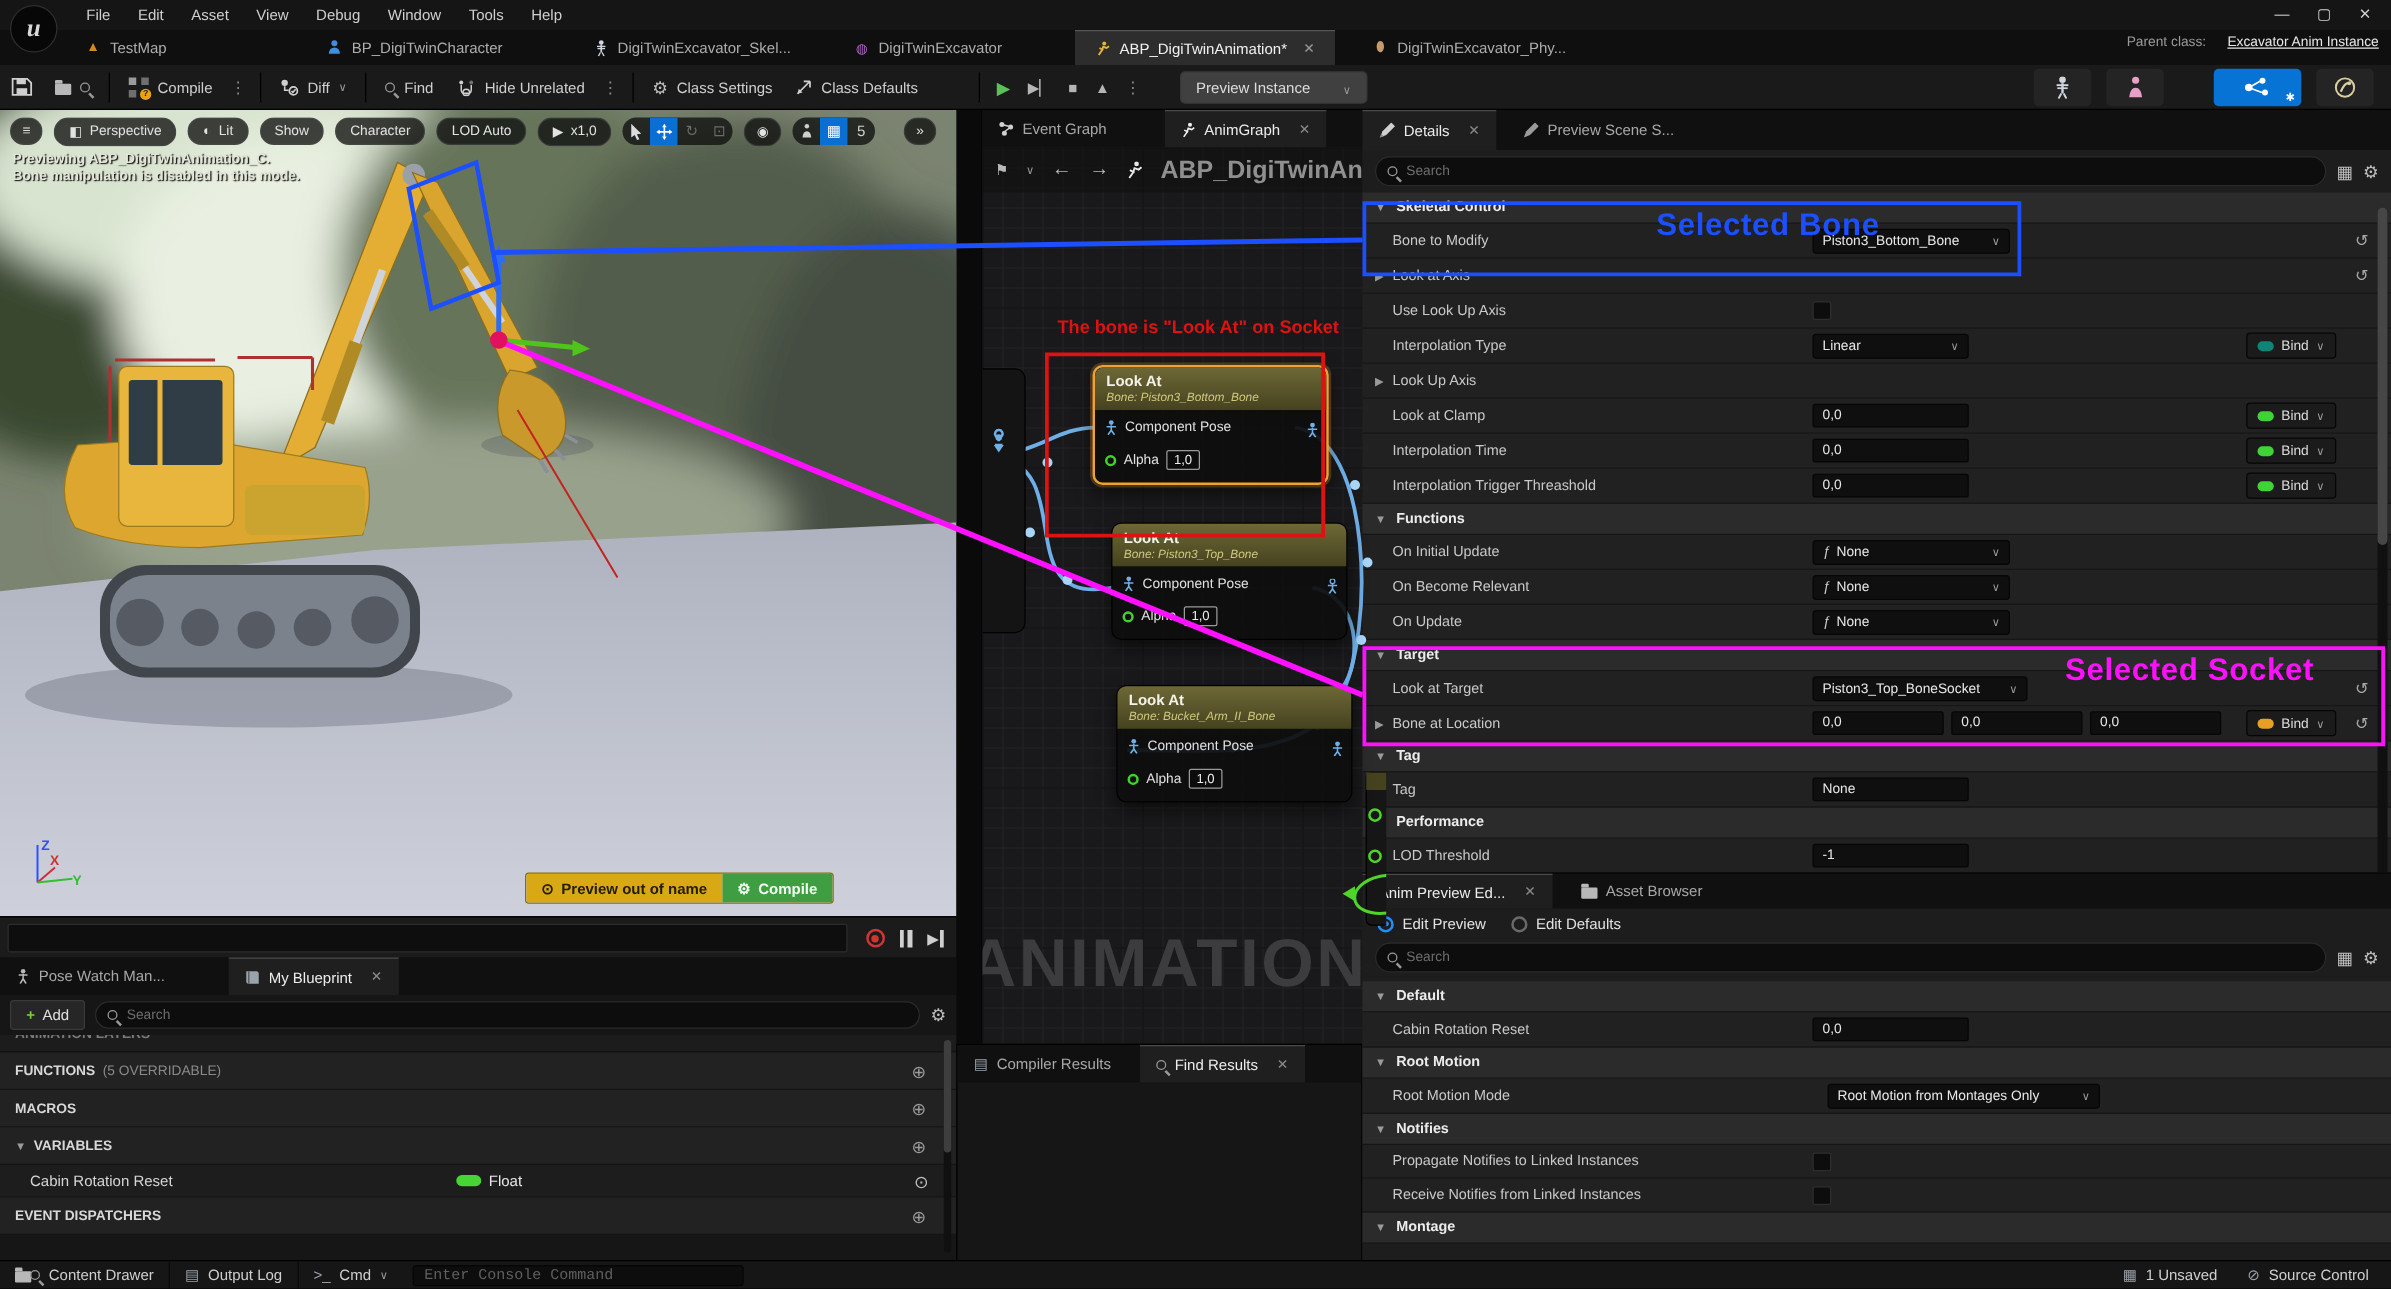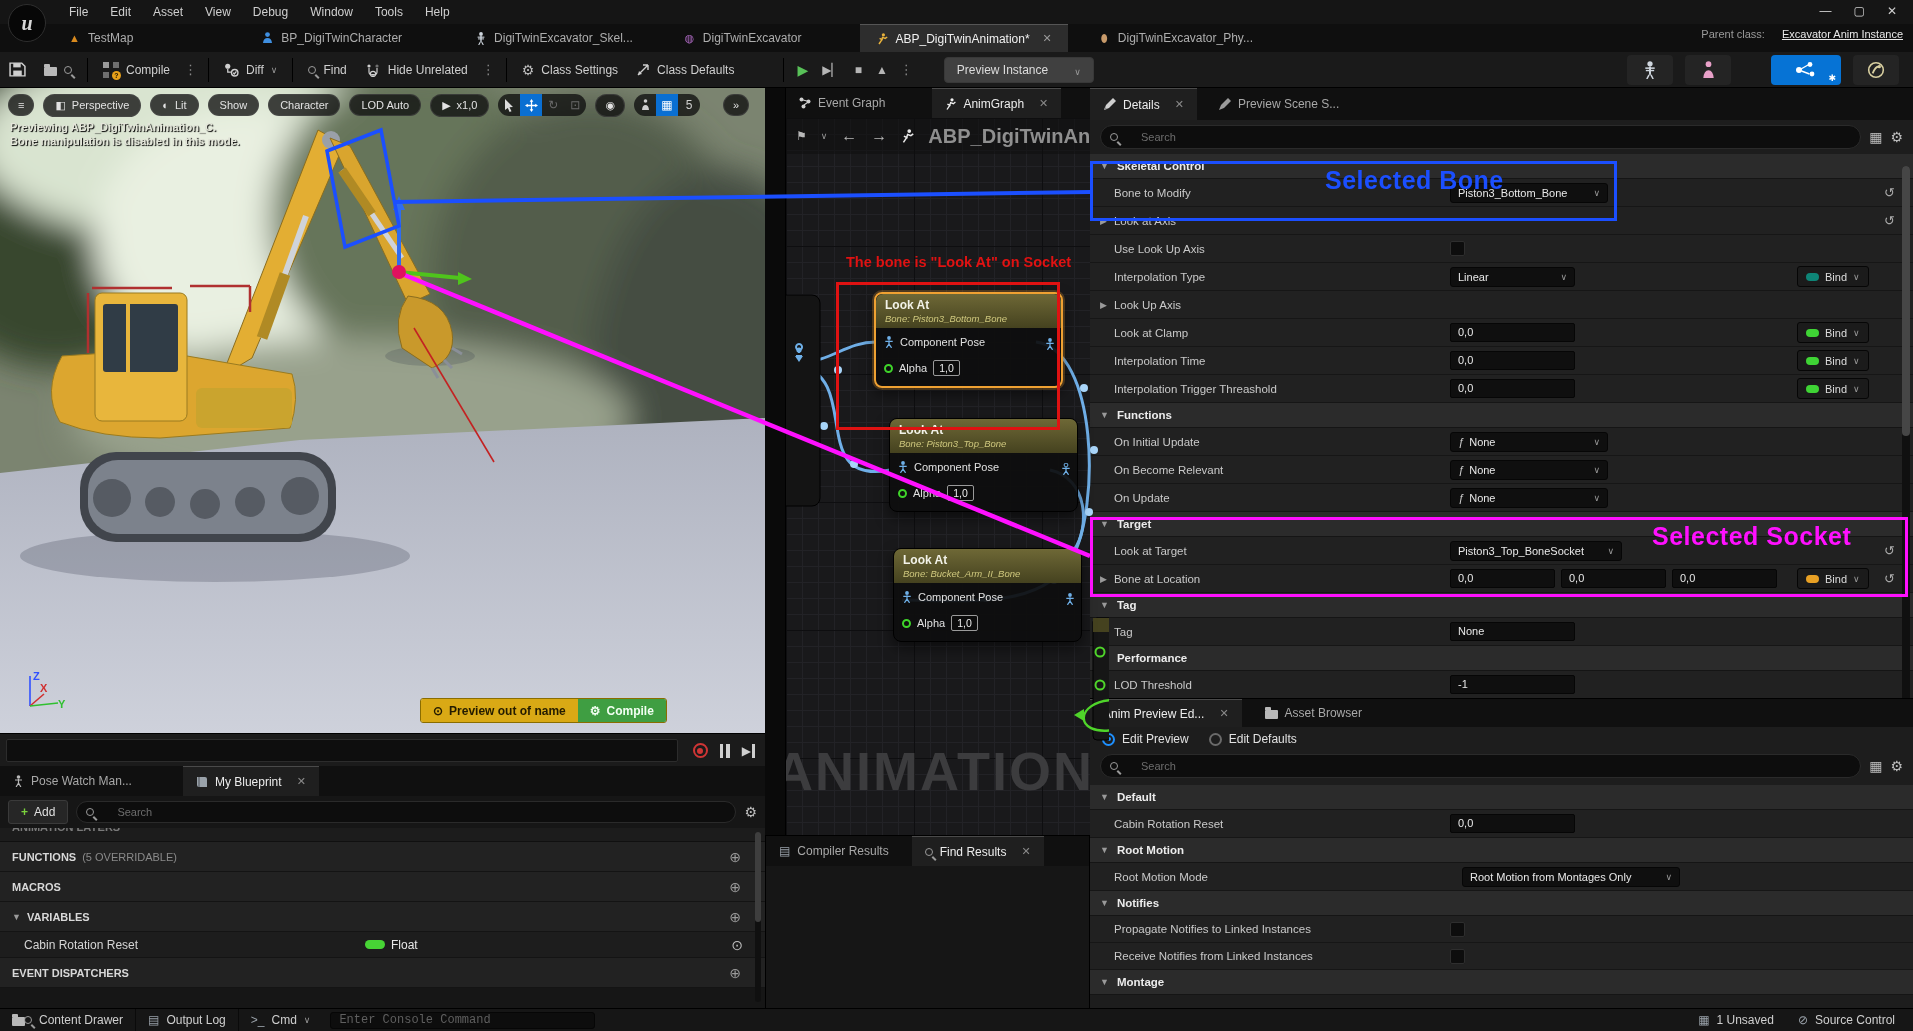--- a/index.html
+++ b/index.html
@@ -65,21 +65,21 @@
   .stepfwd { color:#cfcfcf; font-size:12px; border-right:3px solid #cfcfcf; padding-right:1px; line-height:14px; }
 
   .mybp { position:absolute; left:0; top:766px; width:765px; height:242px; background:#161616; }
   .ptabs { display:flex; height:30px; background:#101010; align-items:stretch; }
   .ptab { display:flex; align-items:center; gap:7px; padding:0 13px; color:#a8a8a8; font-size:12px; }
   .ptab.active { background:#1f1f1f; color:#ececec; border-top:1px solid #4a4a4a; }
   .ptab .x { margin-left:8px; color:#8a8a8a; font-size:11px; }
   .addrow { display:flex; align-items:center; height:32px; padding:0 8px; gap:8px; background:#161616; }
   .addbtn { display:flex; align-items:center; gap:6px; background:#262626; border:1px solid #3a3a3a; border-radius:3px; padding:4px 12px; color:#e0e0e0; font-size:12px; }
   .addbtn .plus { color:#7ad13c; font-weight:bold; }
-  .searchbox { flex:1; display:flex; align-items:center; gap:23px; background:#0d0d0d; border:1px solid #2a2a2a; border-radius:12px; height:22px; padding:0 9px; }
+  .searchbox { flex:1; display:flex; align-items:center; gap:7px; background:#0d0d0d; border:1px solid #2a2a2a; border-radius:12px; height:22px; padding:0 9px; }
   .searchbox input { flex:1; background:transparent; border:0; outline:0; color:#cfcfcf; font-size:11px; font-family:"Liberation Sans",sans-serif; }
   .searchbox input::placeholder { color:#6d6d6d; }
   .mag { width:8px; height:8px; border:1.6px solid #9a9a9a; border-radius:50%; position:relative; flex:none; }
   .mag::after { content:""; position:absolute; left:7px; top:7px; width:5px; height:1.6px; background:#9a9a9a; transform:r otate(45deg); transform:rotate(45deg); transform-origin:0 0; }
   .bprow { position:relative; display:flex; align-items:center; height:30px; padding:0 12px; background:#222; border-bottom:1px solid #141414; color:#d8d8d8; font-weight:bold; font-size:11px; }
   .bprow .note { color:#8a8a8a; font-weight:normal; margin-left:6px; }
   .bprow .add-circ { position:absolute; right:24px; color:#9a9a9a; font-size:14px; font-weight:normal; }
   .varrow { position:relative; display:flex; align-items:center; height:26px; padding:0 24px; background:#1d1d1d; border-bottom:1px solid #141414; color:#d5d5d5; font-size:12px; }
   .typepill { position:absolute; left:365px; display:flex; align-items:center; gap:6px; color:#e8e8e8; }
   .typepill .p { width:20px; height:9px; border-radius:5px; background:#47d435; }

